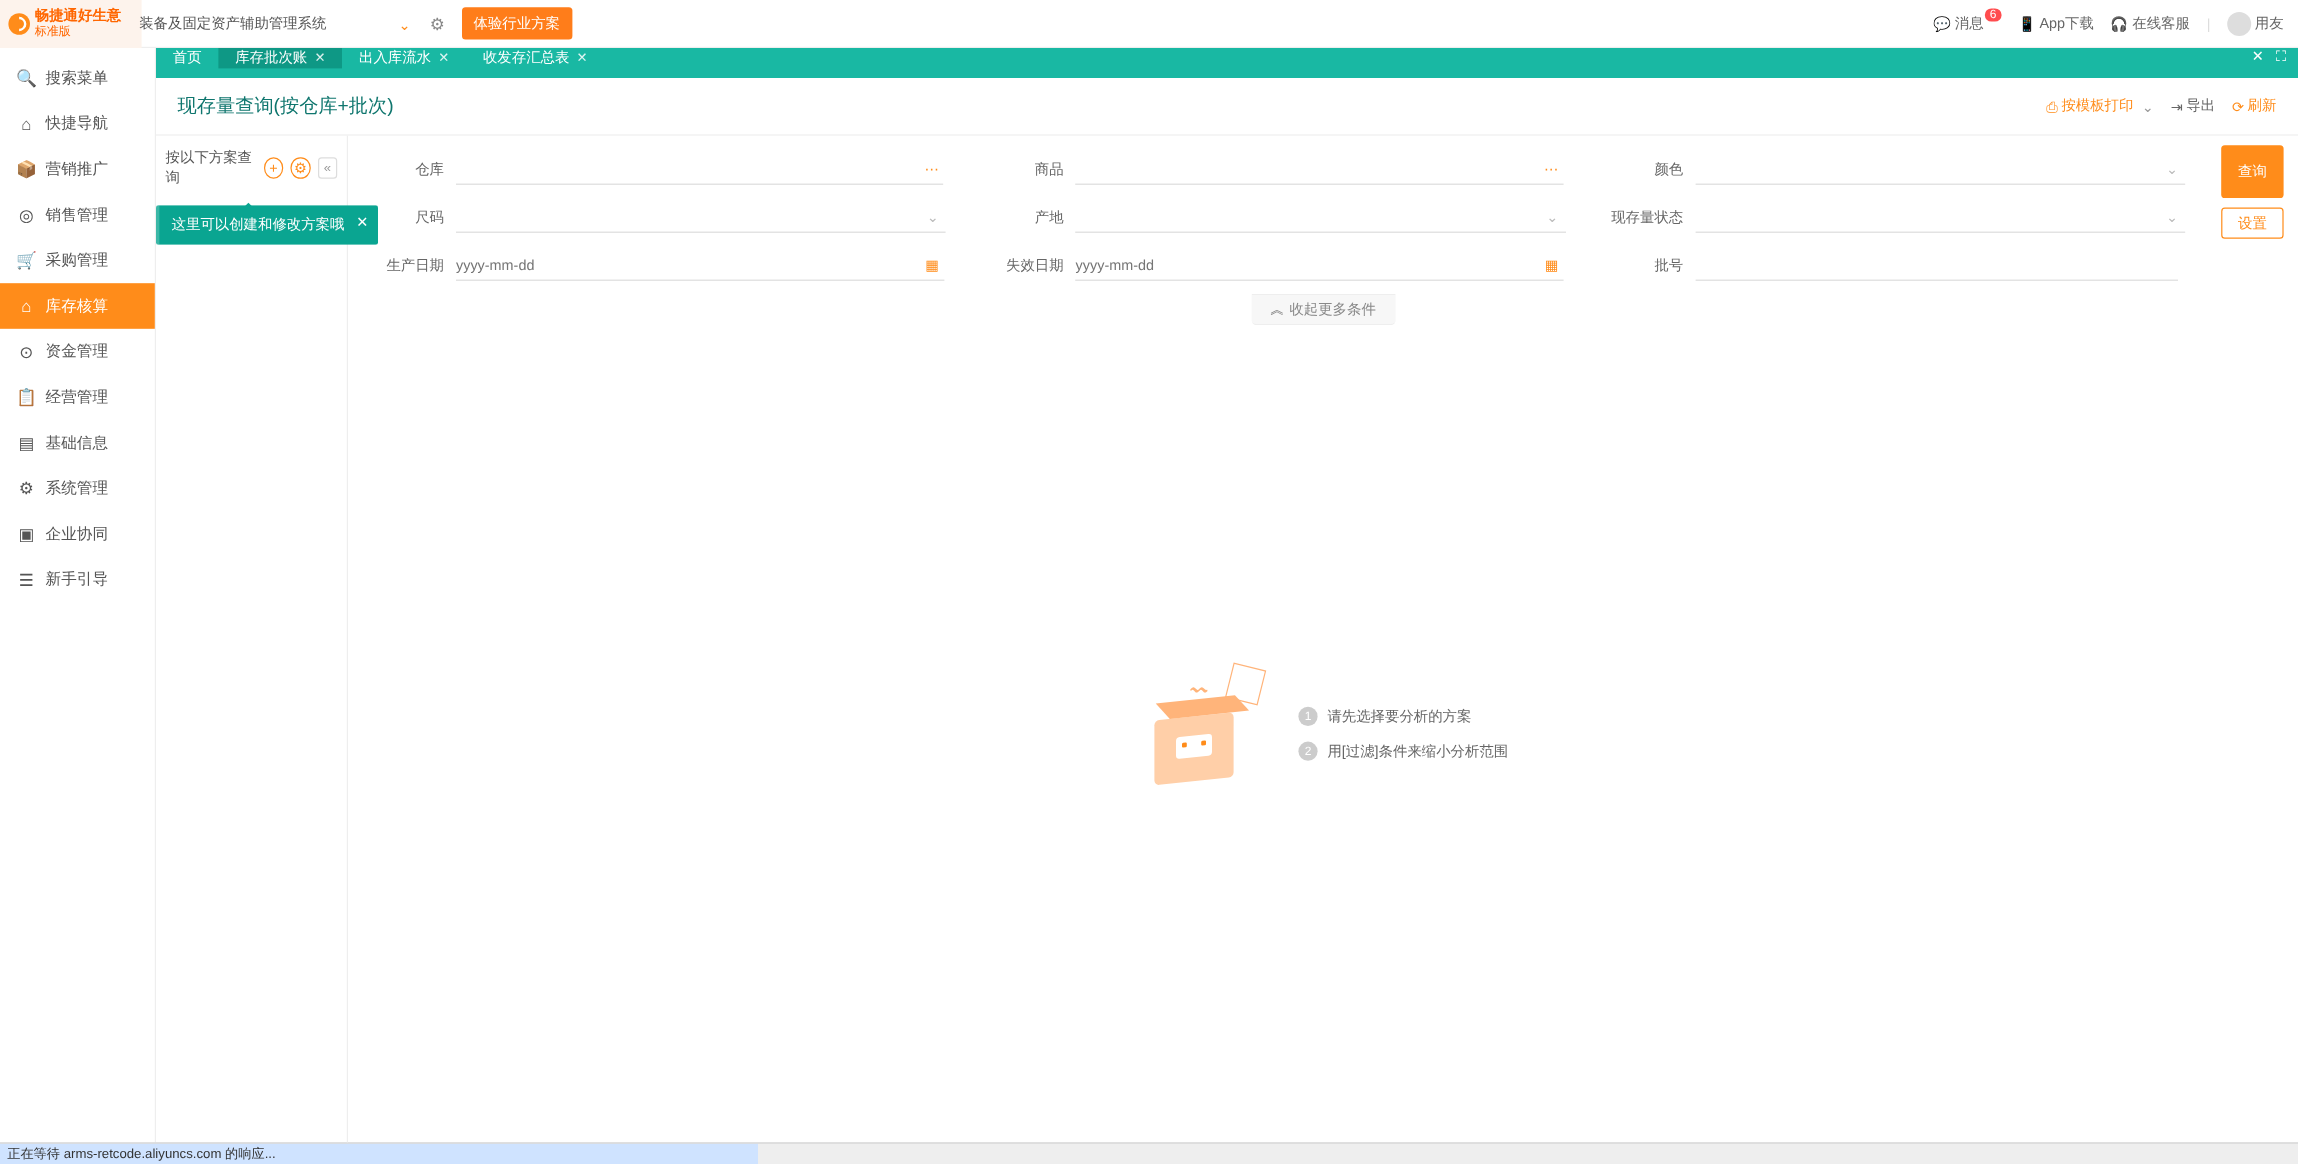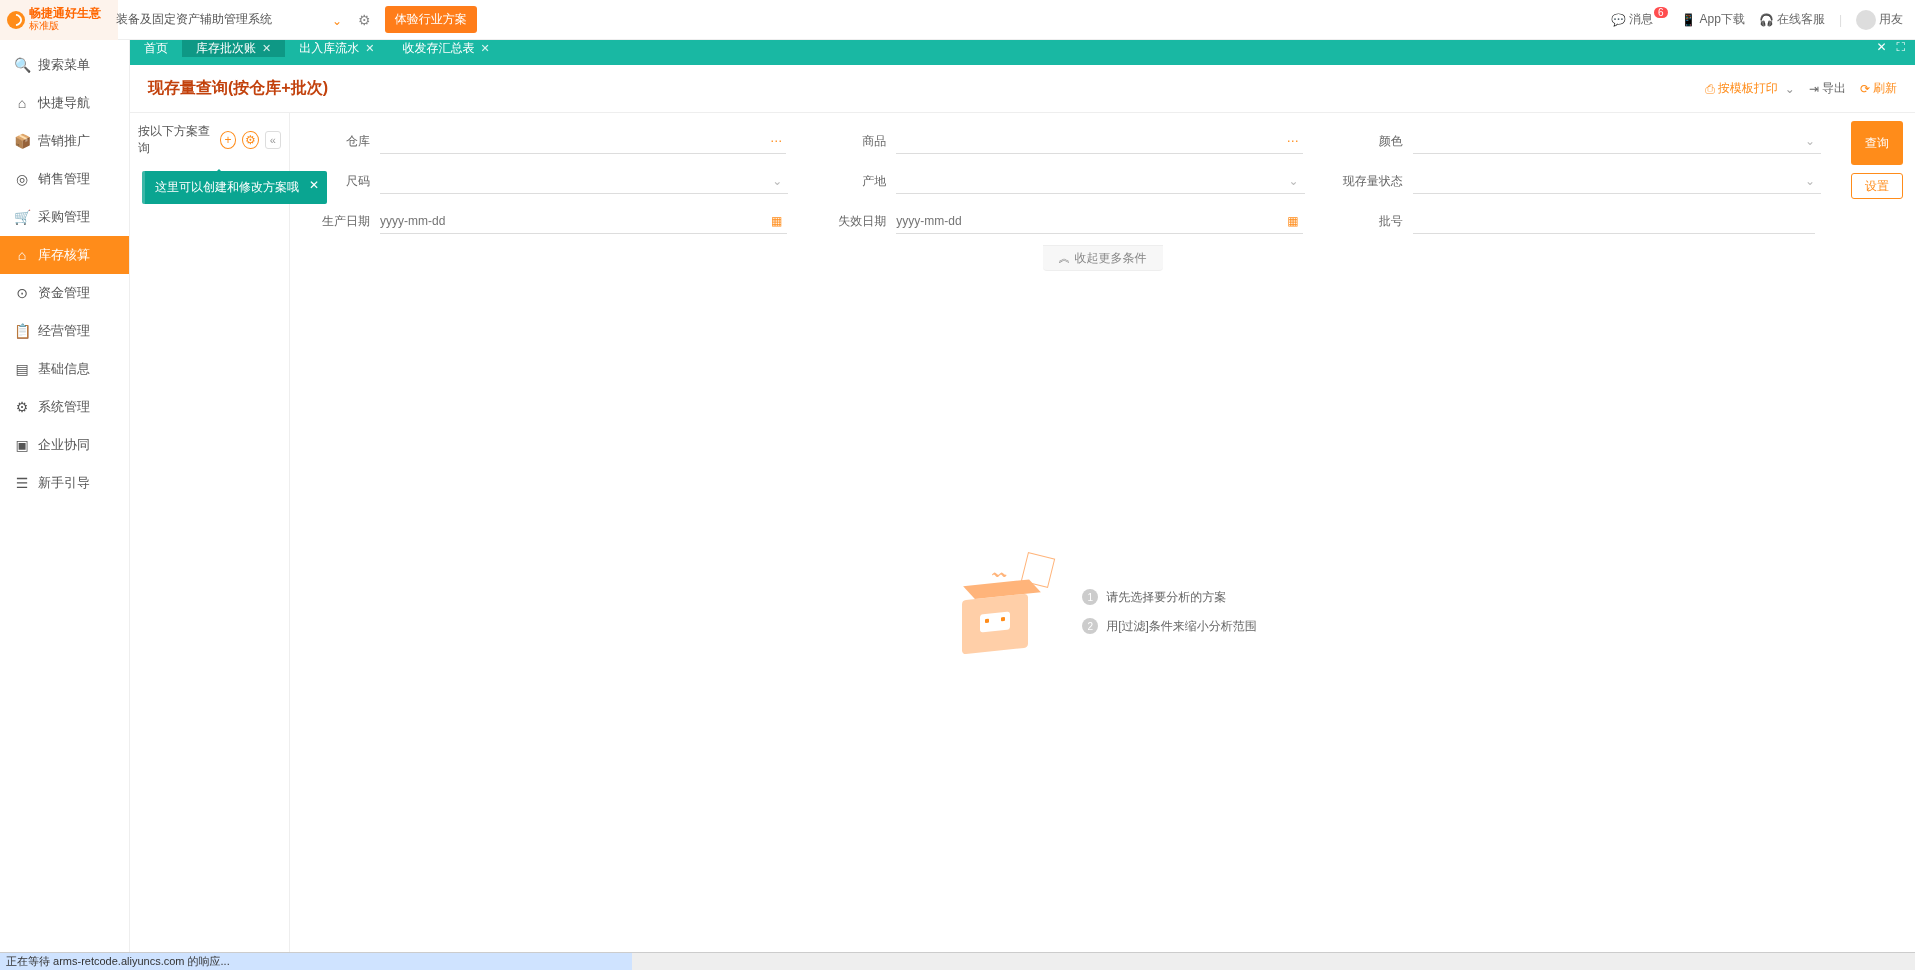--- a/index.html
+++ b/index.html
@@ -32,34 +32,34 @@
 .main{flex:1;display:flex;flex-direction:column;min-width:0;background:#f5f5f5}
 
 .tabs{height:25px;background:#19b8a3;display:flex;align-items:flex-start;position:relative}
 .tab{display:flex;align-items:center;padding:0 14px;color:#fff;font-size:12px;cursor:pointer;gap:6px}
 .tab.active{background:#0e9885}
 .tab .cl{font-size:11px;opacity:.85}
 .tabs-right{margin-left:auto;display:flex;align-items:center;gap:10px;padding-right:10px;color:#fff}
 
 .page{background:#fff;flex:1;display:flex;flex-direction:column}
 .page-head{display:flex;align-items:center;height:48px;padding:0 18px;border-bottom:1px solid #eee}
-.page-title{font-size:16px;color:#c2410c;font-weight:700}
+.page-title{font-size:16px;color:#0f766e;font-weight:400}
 .page-actions{margin-left:auto;display:flex;align-items:center;gap:14px;color:#666;font-size:12px}
 .page-actions .pa{display:flex;align-items:center;gap:3px;cursor:pointer}
 .orange{color:#ff8c1a}
 
 .content{flex:1;display:flex;min-height:0}
 
 .scheme{width:160px;border-right:1px solid #eee;padding:10px 8px;position:relative}
 .scheme-head{display:flex;align-items:center;font-size:12px;color:#555;gap:6px}
 .circle-btn{width:18px;height:18px;border:1px solid #ff8c1a;border-radius:50%;display:flex;align-items:center;justify-content:center;color:#ff8c1a;font-size:12px;cursor:pointer}
 .collapse-btn{width:18px;height:18px;border:1px solid #ddd;border-radius:3px;display:flex;align-items:center;justify-content:center;color:#999;font-size:11px;cursor:pointer;margin-left:auto}
 .scheme-item{display:flex;align-items:center;gap:4px;margin-top:18px;padding-left:18px;color:#ff8c1a;font-size:12px;cursor:pointer}
 .scheme-item .dot{width:14px;height:14px;border:2px solid #ff8c1a;border-radius:50%;display:inline-flex;align-items:center;justify-content:center;font-size:9px}
-.tooltip{position:absolute;top:58px;left:12px;background:#0aa591;color:#fff;padding:8px 28px 8px 10px;font-size:12px;border-radius:2px;white-space:nowrap;border-left:3px solid #fff3}
+.tooltip{position:absolute;top:58px;left:0;background:#0aa591;color:#fff;padding:8px 28px 8px 10px;font-size:12px;border-radius:2px;white-space:nowrap;border-left:3px solid #fff3}
 .tooltip::before{content:"";position:absolute;top:-6px;left:70px;border:4px solid transparent;border-bottom-color:#0aa591}
 .tooltip .x{position:absolute;right:8px;top:7px;cursor:pointer}
 
 .filters{flex:1;display:flex;flex-direction:column}
 .filter-grid{padding:8px 12px 4px 0}
 .frow{display:flex;align-items:center;height:40px}
 .fcell{display:flex;align-items:center;flex:1;padding-right:24px}
 .flabel{width:90px;text-align:right;color:#666;font-size:12px;padding-right:10px}
 .finput{flex:1;height:26px;border:none;border-bottom:1px solid #ddd;font-size:12px;color:#333;outline:none;padding-right:18px}
 .ficon{color:#bbb;margin-left:-16px;font-size:12px;pointer-events:none}

